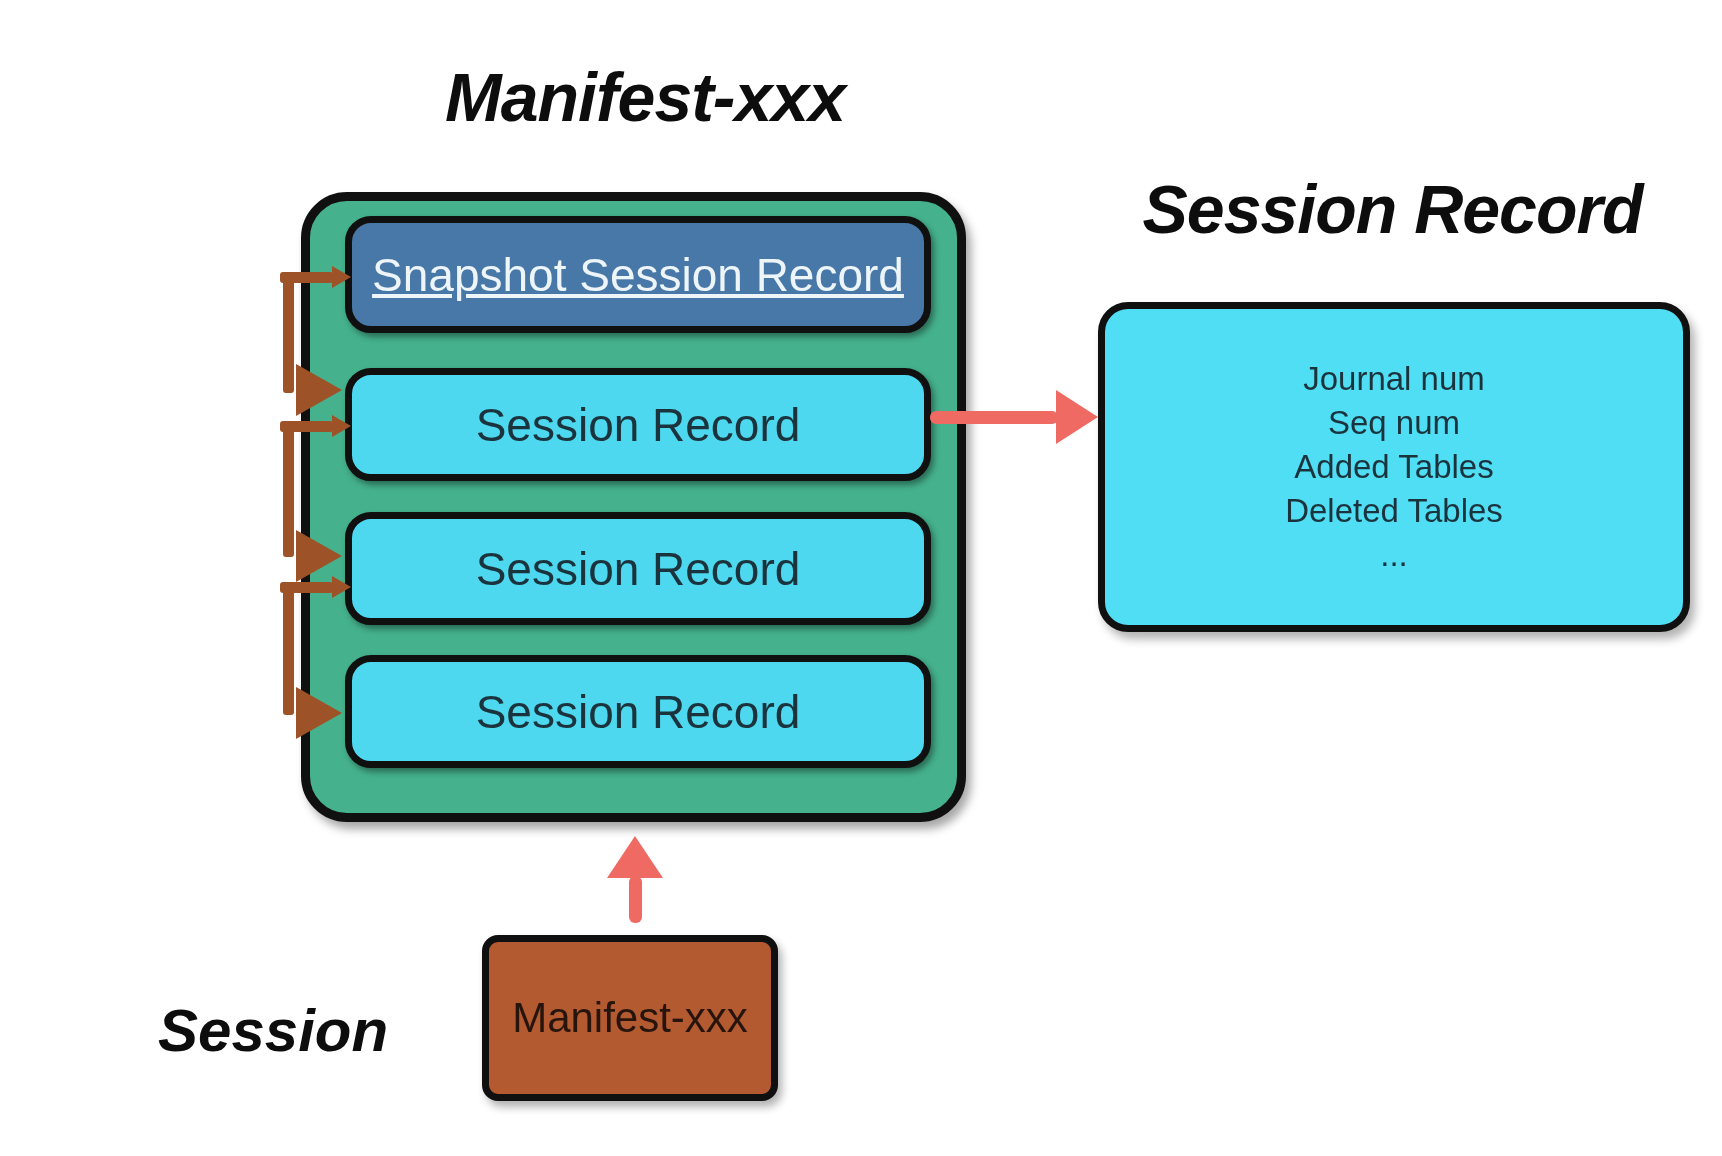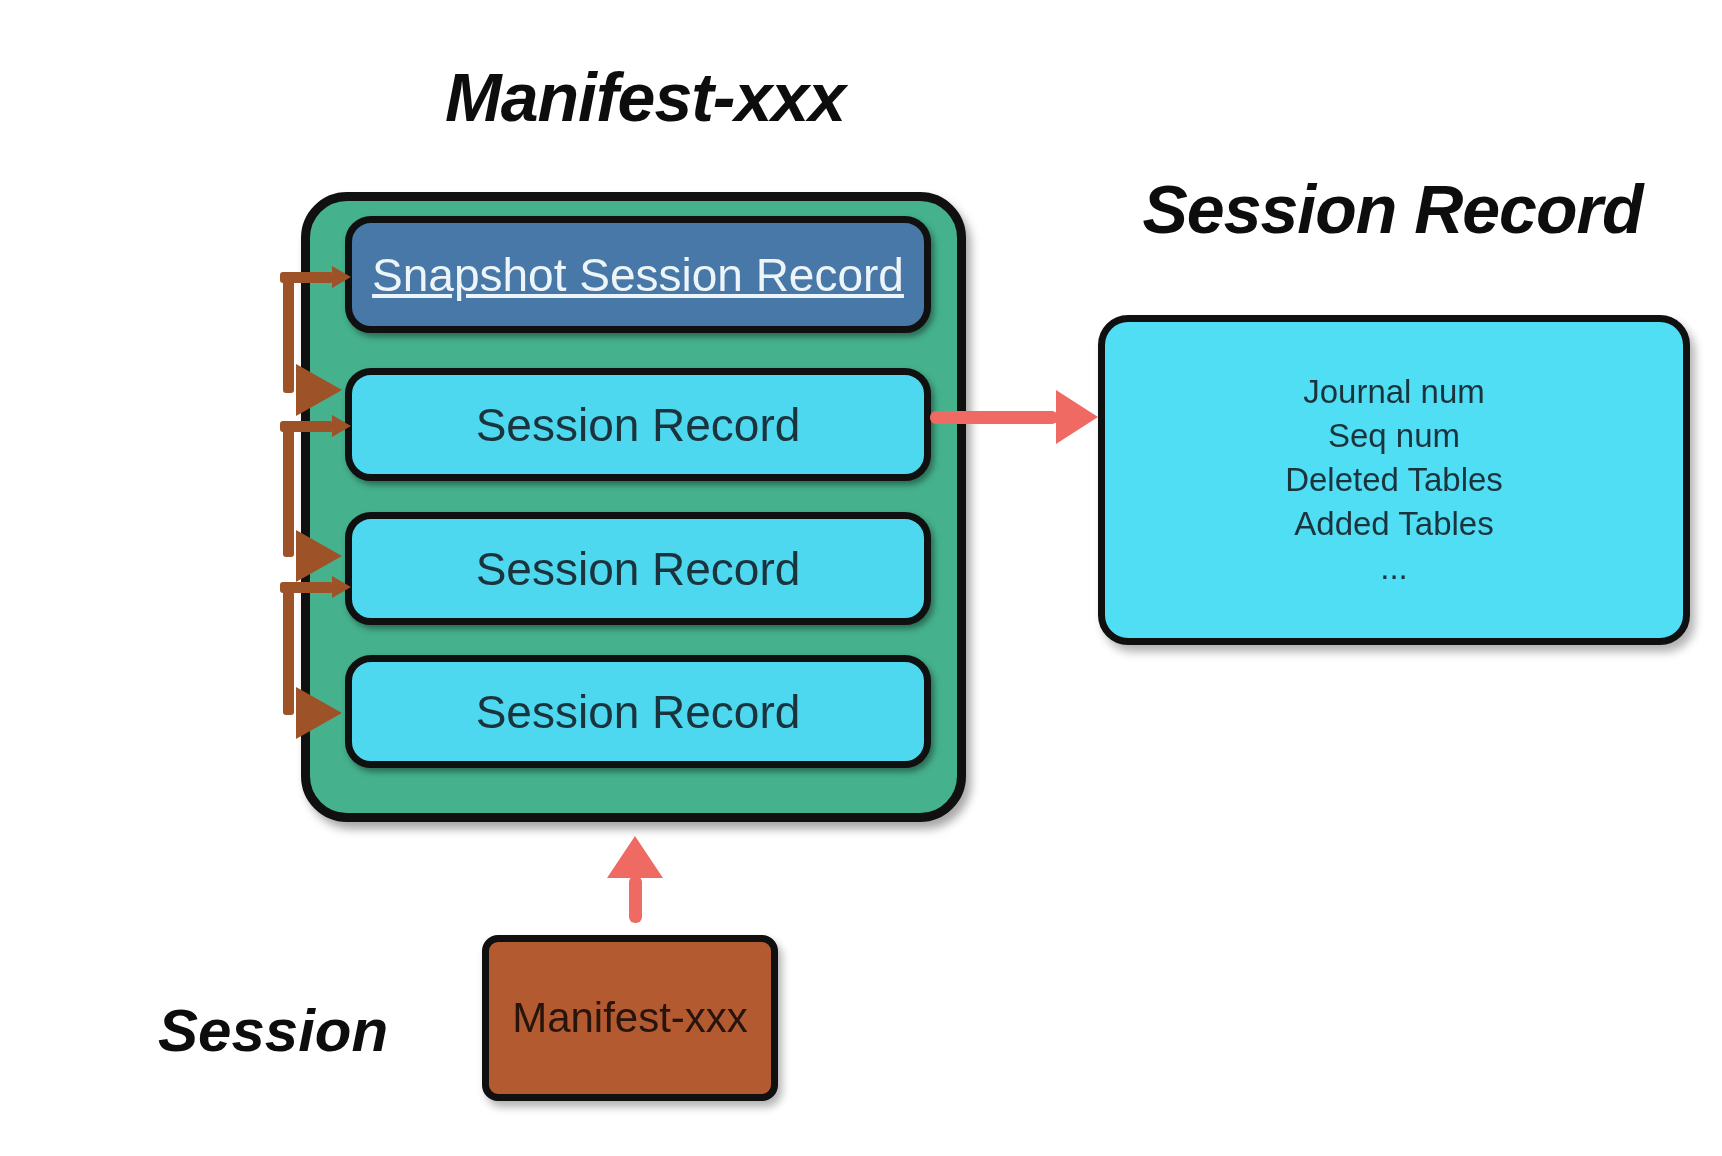--- a/index.html
+++ b/index.html
@@ -27,21 +27,21 @@
   }
   .record{
     position:absolute; left:345px; width:586px; box-sizing:border-box;
     border:7px solid var(--ink); border-radius:26px;
     display:flex; align-items:center; justify-content:center;
     font-size:46px; box-shadow:3px 4px 6px rgba(0,0,0,.4);
   }
   .record.snapshot{ top:216px; height:117px; background:var(--blue); color:var(--textlight);text-decoration:underline; }
   .record.session{ height:113px; background:var(--cyan); color:var(--textdark); }
   .detail-box{
-    position:absolute; left:1098px; top:315px; width:592px; height:330px;
+    position:absolute; left:1098px; top:302px; width:592px; height:330px;
     background:var(--cyan2); border:7px solid var(--ink); border-radius:30px;
     box-sizing:border-box; box-shadow:5px 7px 10px rgba(0,0,0,.3);
     display:flex; flex-direction:column; align-items:center; justify-content:center;
     color:var(--textdark); font-size:33px; line-height:44px; text-align:center;
   }
   .orange-box{
     position:absolute; left:482px; top:935px; width:296px; height:166px;
     background:var(--orange); border:7px solid var(--ink); border-radius:16px;
     box-sizing:border-box; box-shadow:4px 6px 8px rgba(0,0,0,.3);
     display:flex; align-items:center; justify-content:center;
@@ -117,22 +117,22 @@
   <div class="title" style="left:1080px; top:170px; width:625px;">Session Record</div>
 
   <div>
     <div class="r-shaft-h"></div>
     <div class="r-head-right"></div>
   </div>
 
   <div class="detail-box">
     <div>Journal num</div>
     <div>Seq num</div>
+    <div>Added Tables</div>
     <div>Deleted Tables</div>
-    <div>Added Tables</div>
     <div>...</div>
   </div>
 
   <div>
     <div class="r-shaft-v"></div>
     <div class="r-head-up"></div>
   </div>
 
   <div class="orange-box">
     <span>Manifest-xxx</span>

